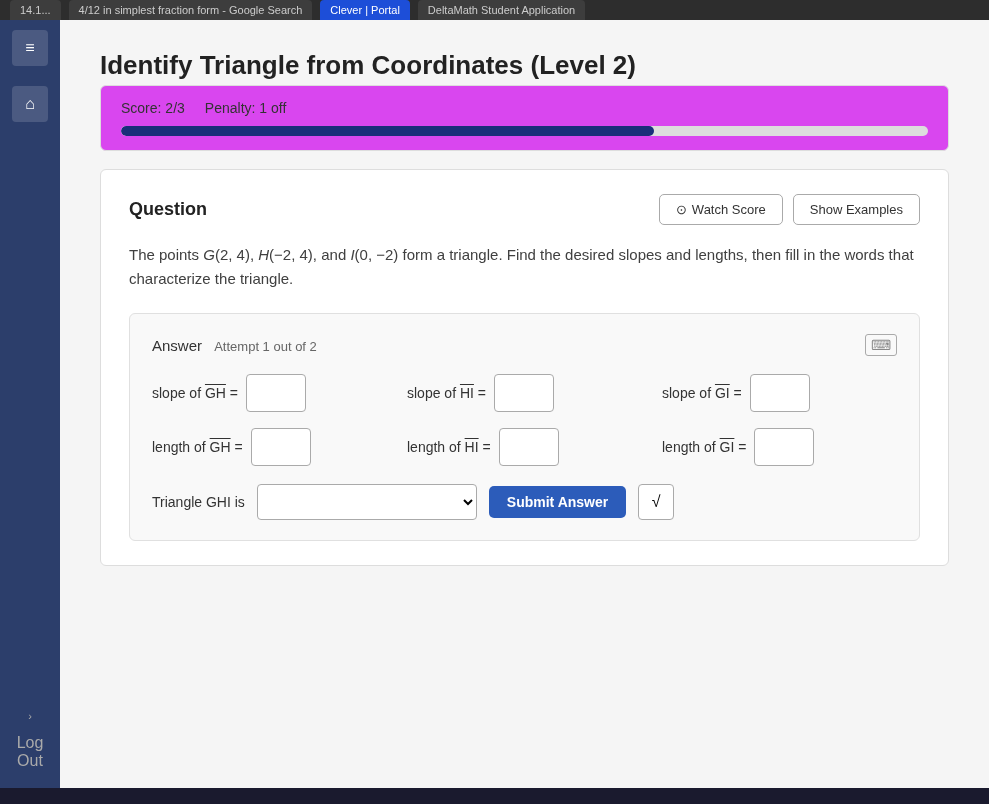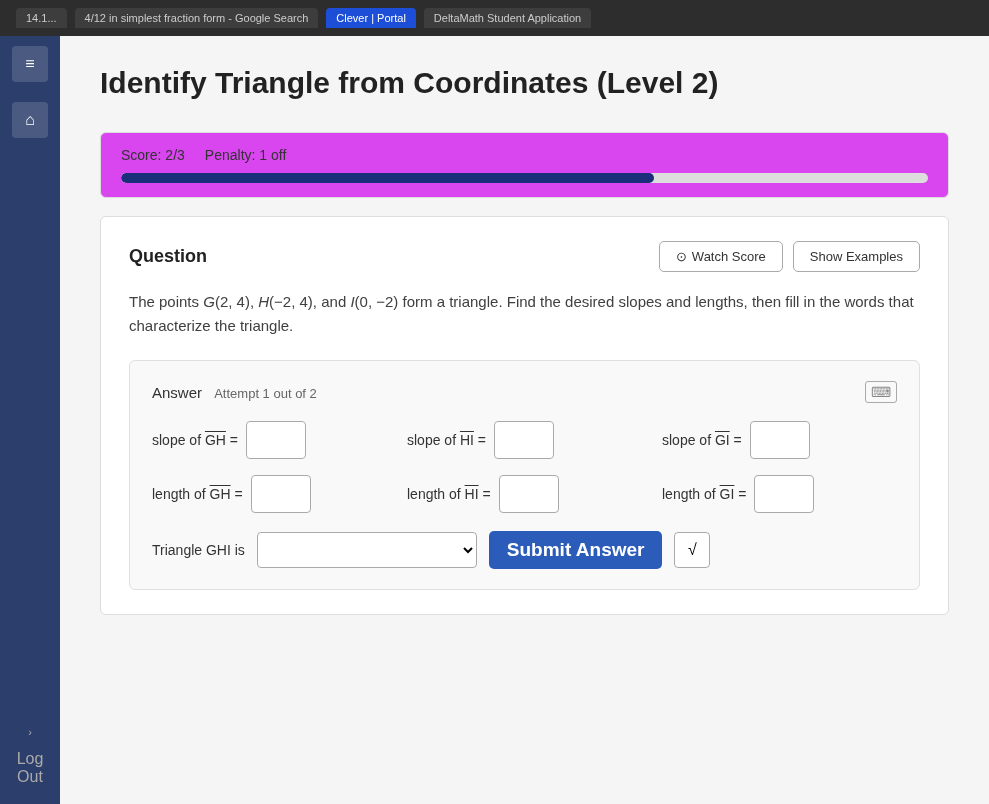--- a/index.html
+++ b/index.html
@@ -8,23 +8,23 @@
       background: #1a1a2e;
       color: #333;
       font-size: 15px;
     }
 
     
     .browser-bar {
       background: #2d2d2d;
       display: flex;
       align-items: center;
-      padding: 6px 16px;
+      padding: 6px 10px;
       gap: 8px;
-      height: 36px;
+      height: 20px;
     }
     .browser-tab {
       background: #3d3d3d;
       color: #ccc;
       font-size: 11px;
       padding: 4px 10px;
       border-radius: 4px 4px 0 0;
       white-space: nowrap;
     }
     .browser-tab.active {
@@ -73,24 +73,24 @@
     }
 
     
     .content-area {
       flex: 1;
       padding: 30px 40px;
       background: #f5f5f5;
     }
 
     .page-title {
-      font-size: 30px;
+      font-size: 26px;
       font-weight: bold;
       color: #222;
-      margin-bottom: 32px;
+      margin-bottom: 4px;
     }
 
     
     .score-card {
       background: #d946ef;
       border: 1px solid #ddd;
       border-radius: 6px;
       padding: 14px 20px;
       margin-bottom: 18px;
     }
@@ -250,21 +250,21 @@
       padding: 0 10px;
       outline: none;
       cursor: pointer;
     }
     .btn-submit {
       padding: 8px 18px;
       background: #2c5cba;
       color: white;
       border: none;
       border-radius: 5px;
-      font-size: 19px;
+      font-size: 14px;
       cursor: pointer;
       font-weight: 600;
     }
     .btn-check {
       width: 36px;
       height: 36px;
       border: 1px solid #aaa;
       background: white;
       border-radius: 4px;
       font-size: 16px;

